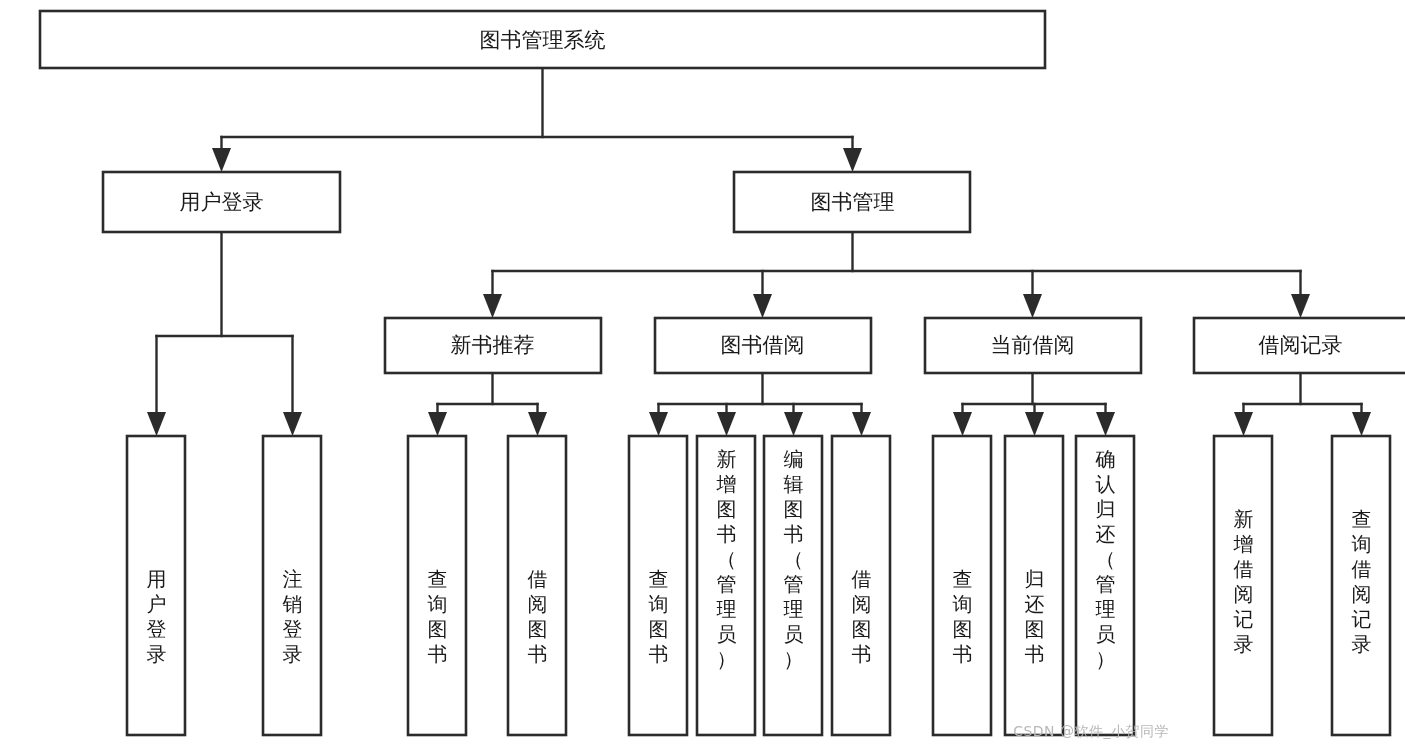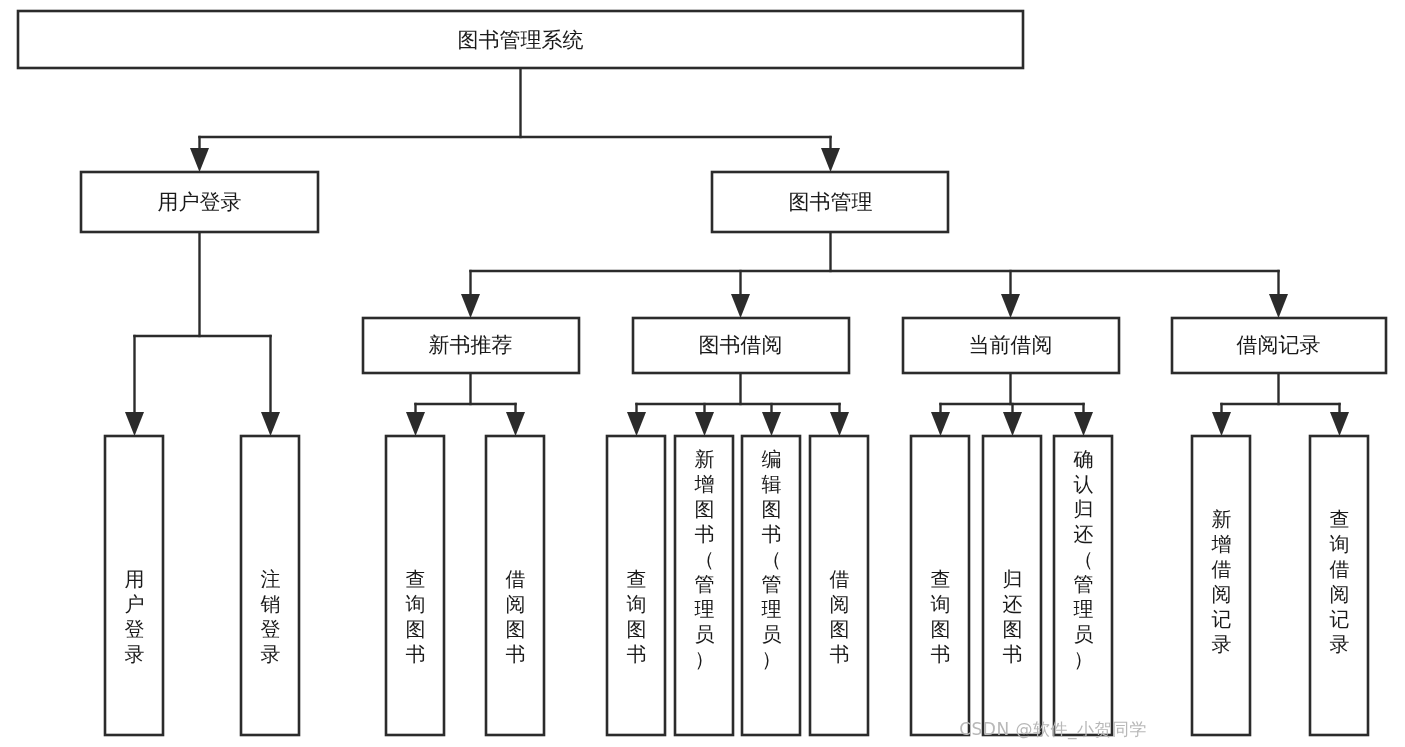--- a/index.html
+++ b/index.html
@@ -11,20 +11,21 @@
     width: 1405px;
     height: 747px;
     font-family: "DejaVu Sans", "Liberation Sans", sans-serif;
     overflow: hidden;
   }
   #diagram-root {
     position: relative;
     width: 1161px;
     height: 747px;
     background: #ffffff;
+    margin-left: 22px;
   }
   svg#tree-svg {
     position: absolute;
     left: 0;
     top: 0;
     width: 1405px;
     height: 747px;
     display: block;
   }
   .node-box {
@@ -53,21 +54,21 @@
     fill: #1a1a1a;
     font-family: "DejaVu Sans", "Liberation Sans", sans-serif;
     font-size: 20px;
     text-anchor: middle;
   }
   .watermark-text {
     position: absolute;
     right: 14px;
     bottom: 6px;
     font-family: "DejaVu Sans", "Liberation Sans", sans-serif;
-    font-size: 17px;
+    font-size: 14px;
     color: #b8b8b8;
     white-space: nowrap;
     letter-spacing: 0.5px;
   }
 </style>
 </head>
 <body>
 
 <div id="diagram-root">
 

